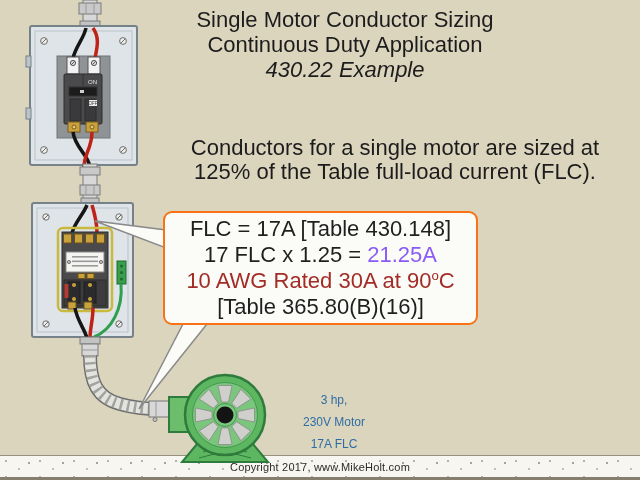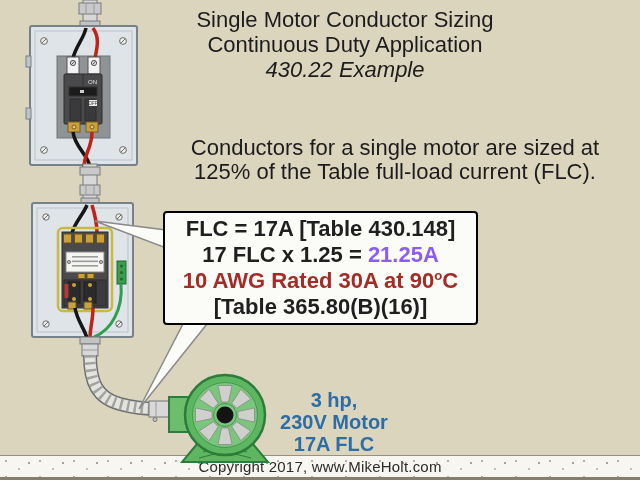--- a/index.html
+++ b/index.html
@@ -16,43 +16,43 @@
     background-color:#F7F6F0;
     background-image:
       radial-gradient(circle at 6px 5px,  #b7b2a2 1px, transparent 1.5px),
       radial-gradient(circle at 19px 13px,#c4bfaf 1px, transparent 1.5px),
       radial-gradient(circle at 29px 7px, #a9a492 .8px, transparent 1.3px);
     background-size:34px 16px;
     border-top:1px solid #97927f;
     border-bottom:3px solid #857e6f;
     display:flex;align-items:center;justify-content:center;
   }
-  .copyright{font-size:15px;color:#2c2c2c;letter-spacing:.2px;}
+  .copyright{font-size:11px;color:#2c2c2c;letter-spacing:.2px;}
   
   .title{
     position:absolute;left:155px;top:7px;width:380px;
     text-align:center;font-size:22px;line-height:25px;color:#1c1c1c;
   }
   .title .italic{font-style:italic;}
   .description{
     position:absolute;left:160px;top:136px;width:470px;
     text-align:center;font-size:22px;line-height:24px;color:#1c1c1c;
   }
   .callout{
     position:absolute;left:163px;top:211px;width:315px;height:114px;box-sizing:border-box;
-    background:#FBFBF8;border:2px solid #000000;border-radius:4px;
+    background:#FBFBF8;border:2px solid #f97316;border-radius:9px;
     display:flex;flex-direction:column;justify-content:center;
-    text-align:center;font-size:22px;line-height:26px;color:#1f1f1f;font-weight:bold;
+    text-align:center;font-size:22px;line-height:26px;color:#1f1f1f;
   }
   .callout .val-blue{color:#8b5cf6;}
   .callout .rating-red{color:#A32C26;}
   .callout sup{font-size:.6em;vertical-align:super;line-height:0;}
   .motor-label{
     position:absolute;left:268px;top:389px;width:132px;
-    text-align:center;font-size:20px;line-height:22px;color:#2E6DA4;font-weight:bold;
+    text-align:center;font-size:12px;line-height:22px;color:#2E6DA4;
   }
   svg{display:block;}
   .svgtext{font-family:"Liberation Sans",sans-serif;}
 </style>
 </head>
 <body>
 
 <div class="stage">
 
   <div class="floor">

